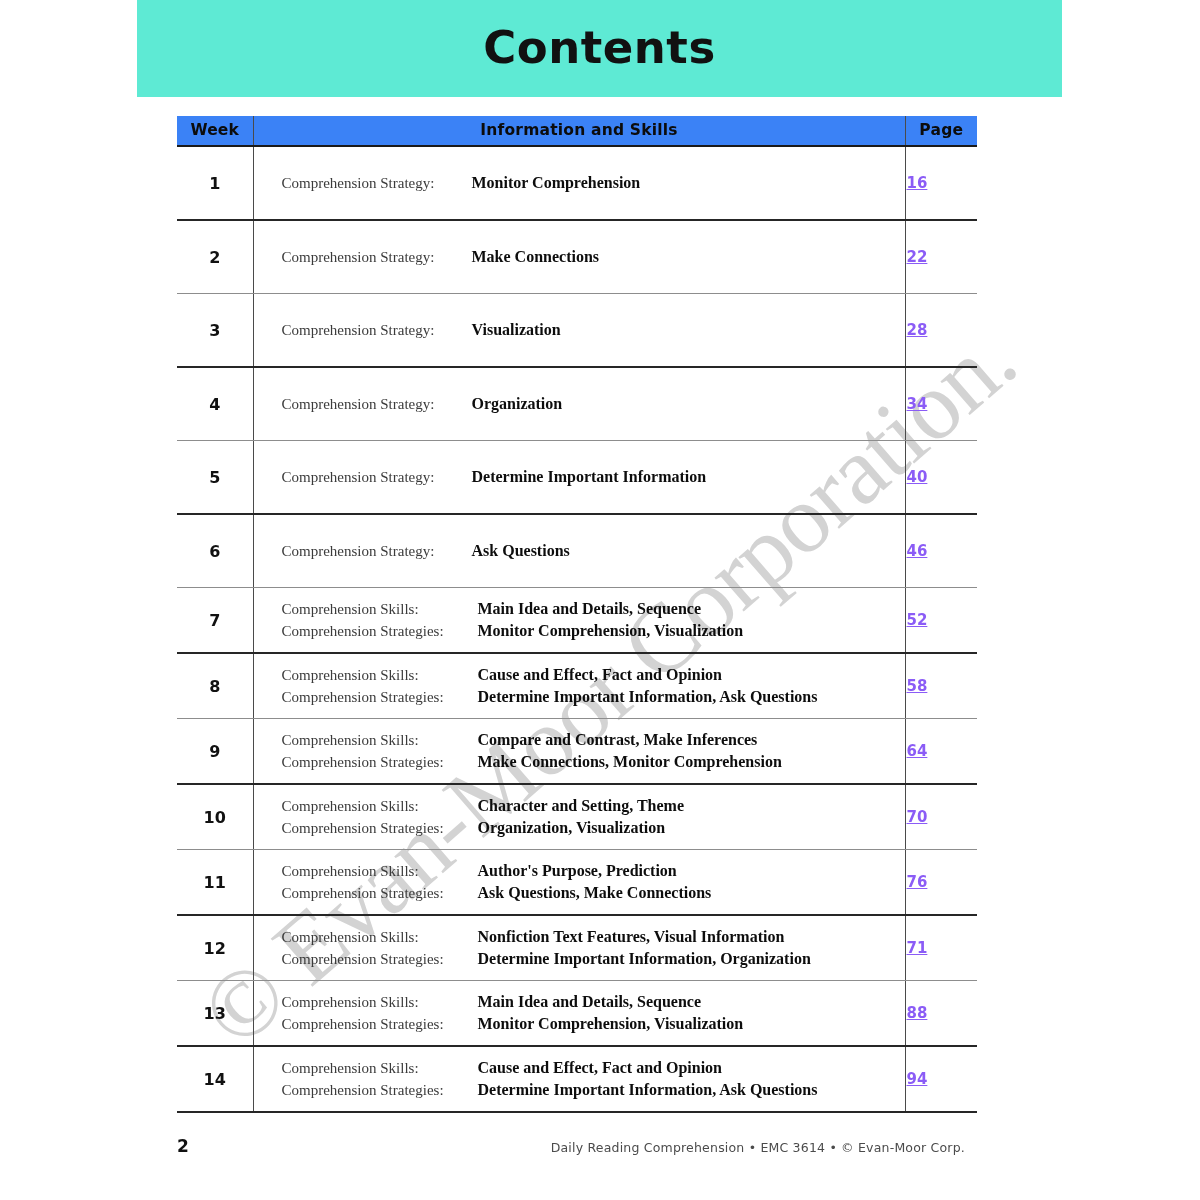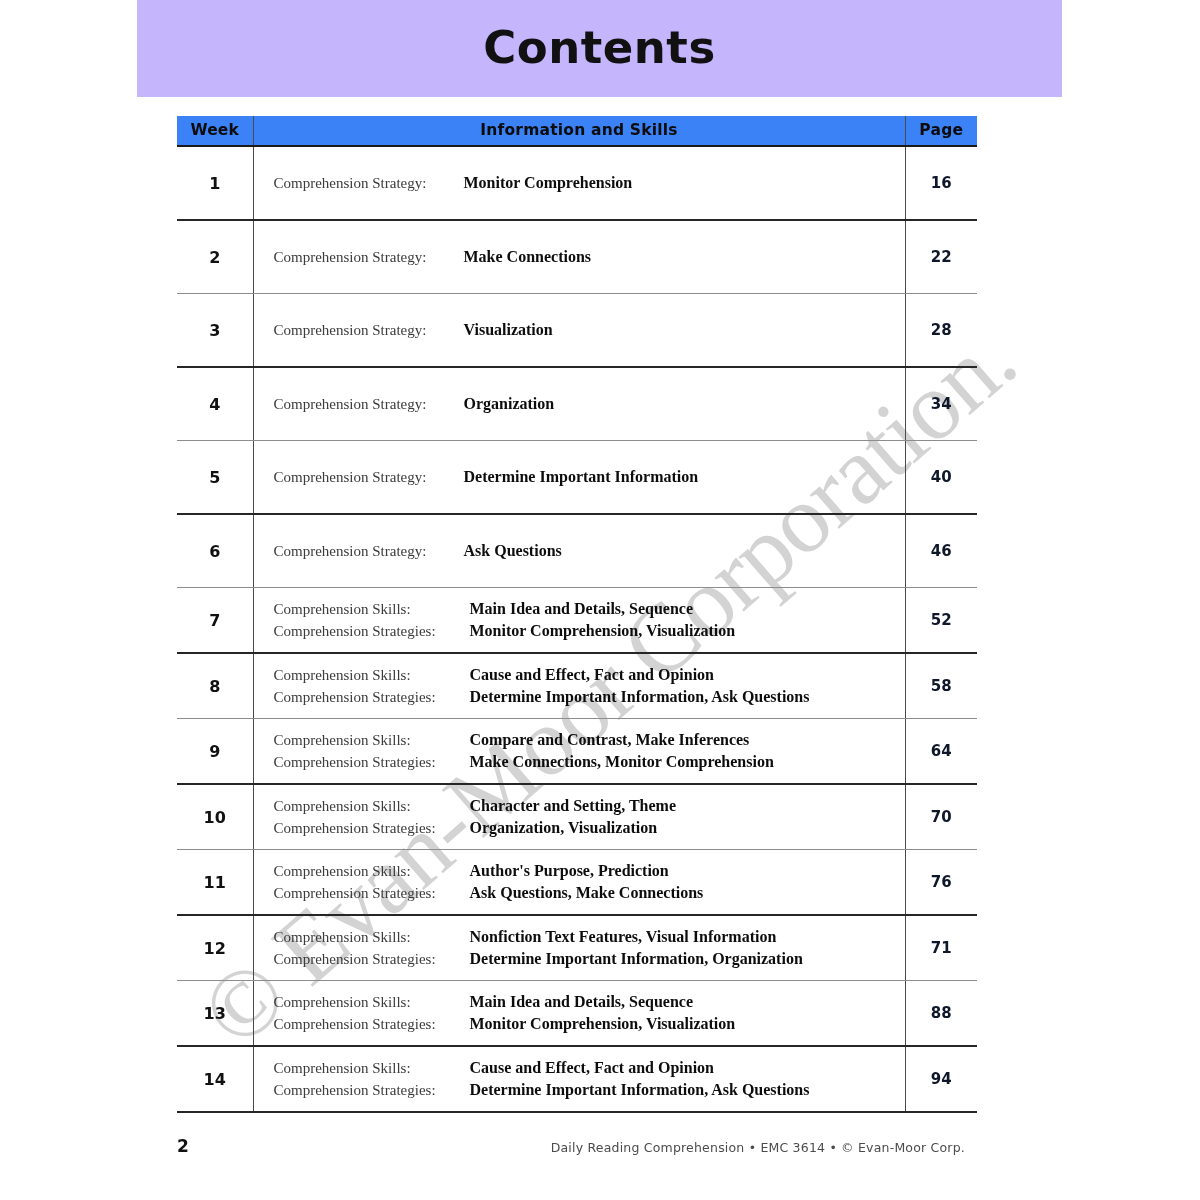--- a/index.html
+++ b/index.html
@@ -15,21 +15,21 @@
     position: relative;
   }
 
   
   #banner {
     position: absolute;
     left: 137px;
     top: 0;
     width: 925px;
     height: 97px;
-    background: #c4b5fd;
+    background: #5eead4;
   }
   #page-title {
     position: absolute;
     left: 0;
     right: 0;
     top: 21px;
     text-align: center;
     font-family: "DejaVu Sans", sans-serif;
     font-weight: bold;
     font-size: 45px;
@@ -95,29 +95,29 @@
 
   td.week {
     text-align: center;
     font-family: "DejaVu Sans", sans-serif;
     font-weight: bold;
     font-size: 16px;
     color: #111111;
     border-right: 1.6px solid #4a4a4a;
   }
   td.page {
-    text-align: center;
     font-family: "DejaVu Sans", sans-serif;
     font-weight: bold;
     font-size: 15px;
-    color: #0f172a;
+    color: #8b5cf6;
     border-left: 1.6px solid #4a4a4a;
+    text-decoration: underline;
   }
   td.main {
-    padding: 8px 0 8px 20px;
+    padding: 8px 0 8px 28px;
   }
 
   tr.single td.week,
   tr.single td.page,
   tr.single td.main { height: 56px; }
   tr.double td.week,
   tr.double td.page,
   tr.double td.main { height: 48px; }
 
   .line {

